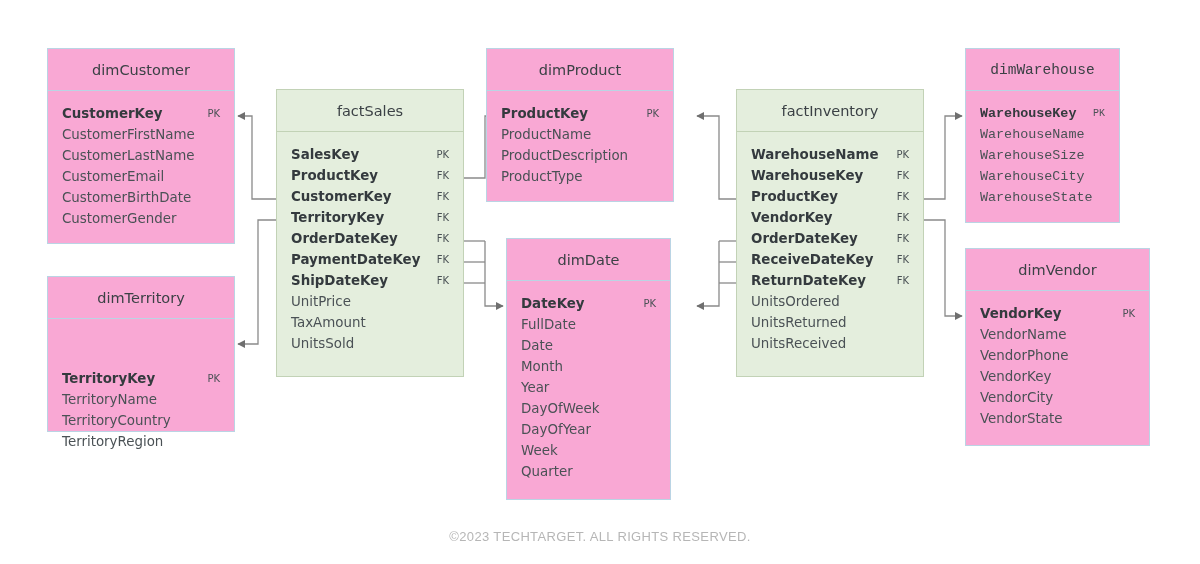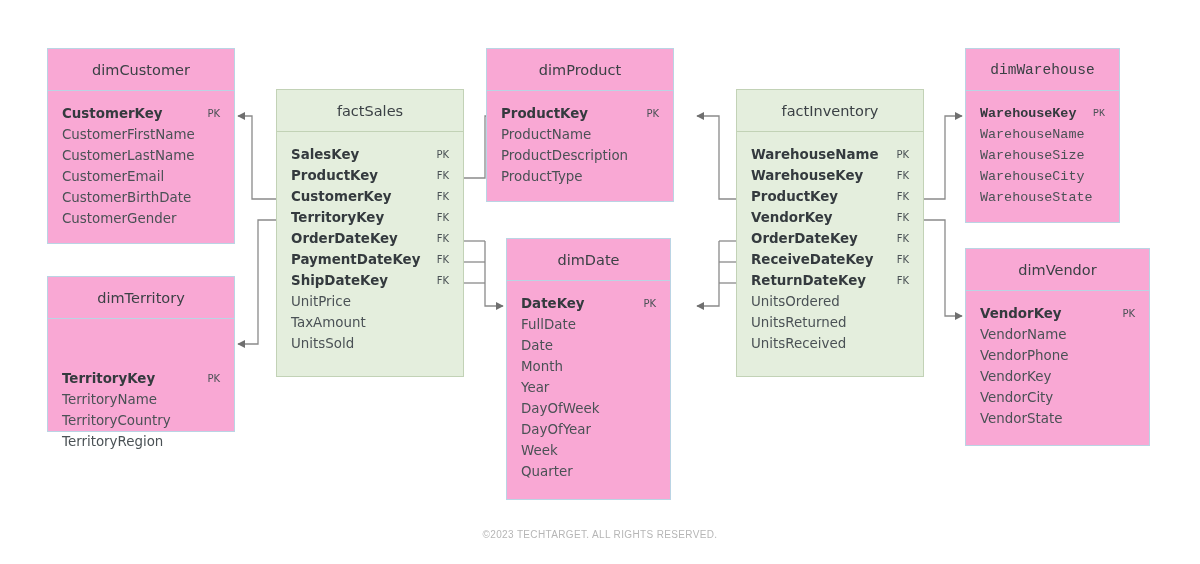--- a/index.html
+++ b/index.html
@@ -70,21 +70,21 @@
     color: #4a5155;
     padding-left: 14px;
   }
   .field-row.keyed .field-key { color: #4a5155; }
   #footer {
     position: absolute;
     left: 0;
     top: 529px;
     width: 1200px;
     text-align: center;
-    font-size: 10px;
+    font-size: 13px;
     letter-spacing: 0.35px;
     color: #b6b6b6;
     font-family: "Liberation Sans", sans-serif;
   }
 </style>
 </head>
 <body>
 
 <div id="canvas">
 

